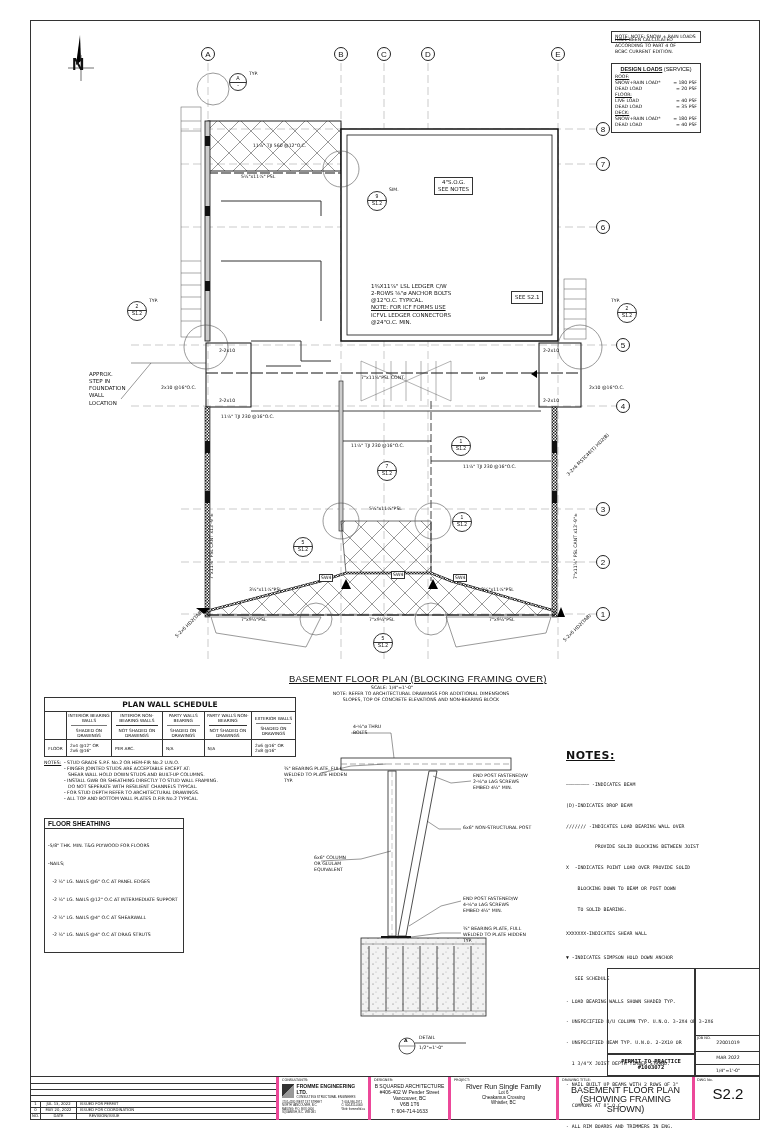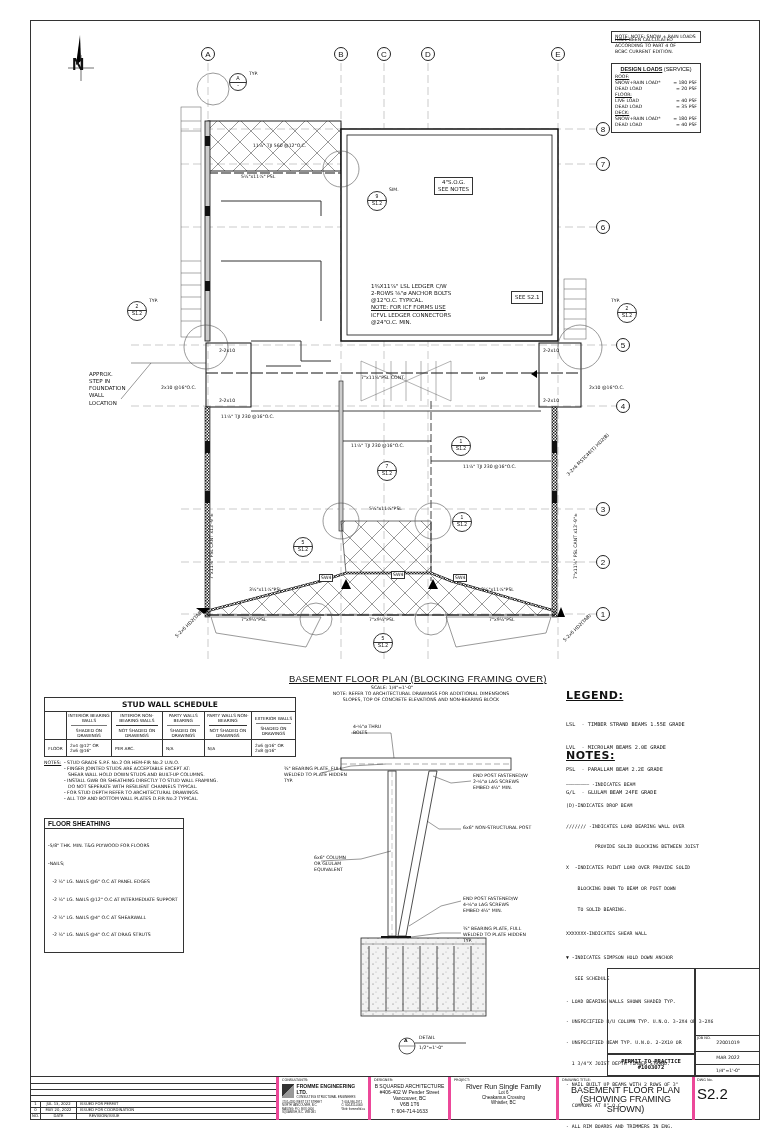--- a/index.html
+++ b/index.html
@@ -316,21 +316,21 @@
           <span>DEAD LOAD</span>
           <span>= 40 PSF</span>
         </div>
     </div>
   </div>
 
   <div class="abs" style="left:13px; top:676px; width:252px;">
     <table class="sched">
       <tbody>
           <tr>
-            <th colspan="6" style="font-size:7.5px; font-weight:bold; padding:2px;">STUD WALL SCHEDULE</th>
+            <th colspan="6" style="font-size:7.5px; font-weight:bold; padding:2px;">PLAN WALL SCHEDULE</th>
           </tr>
       <tr>
         <td style="width:22px;"></td>
         <td>
               <div>INTERIOR BEARING WALLS</div>
               <div style="border-top:1.5px solid #777; margin:2px 3px;"></div>
               <div>SHADED ON DRAWINGS</div>
             </td>
         <td>
               <div>INTERIOR NON-BEARING WALLS</div>
@@ -456,29 +456,20 @@
   </div>
   <div class="abs tiny" style="left:432px; top:905px;">
     <div>⅜" BEARING PLATE, FULL</div>
       <div>WELDED TO PLATE HIDDEN</div>
       <div>TYP.</div>
   </div>
   <div class="abs tiny" style="left:373px; top:1017px; font-weight:bold;">A</div>
   <div class="abs tiny" style="left:388px; top:1014px;">DETAIL</div>
   <div class="abs tiny" style="left:388px; top:1024px;">1/2"=1'-0"</div>
 
-  <div class="abs" style="left:535px; top:668px; width:190px;">
-    <div class="legend-title">LEGEND:</div>
-    <div class="note-line" style="margin-top:4px;">
-      <div>LSL  - TIMBER STRAND BEAMS 1.55E GRADE</div>
-      <div>LVL  - MICROLAM BEAMS 2.0E GRADE</div>
-      <div>PSL  - PARALLAM BEAM 2.2E GRADE</div>
-      <div>G/L  - GLULAM BEAM 24FE GRADE</div>
-    </div>
-  </div>
 
   <div class="abs" style="left:535px; top:728px; width:195px;">
     <div class="legend-title">NOTES:</div>
     <div class="note-line" style="margin-top:6px; font-size:4.8px;">
       <div>———————— -INDICATES BEAM</div>
       <div>(D)-INDICATES DROP BEAM</div>
       <div>/////// -INDICATES LOAD BEARING WALL OVER</div>
       <div>          PROVIDE SOLID BLOCKING BETWEEN JOIST</div>
       <div>X  -INDICATES POINT LOAD OVER PROVIDE SOLID</div>
       <div>    BLOCKING DOWN TO BEAM OR POST DOWN</div>
@@ -586,17 +577,17 @@
     <div class="tb-cell" style="left:528px; width:136px; padding:1px 3px;">
       <div class="tiny" style="font-size:3.5px;">DRAWING TITLE:</div>
       <div style="text-align:center; font-size:9px; line-height:1.1; margin-top:3px;">
         <div>BASEMENT FLOOR PLAN</div>
         <div>(SHOWING FRAMING SHOWN)</div>
       </div>
     </div>
 
     <div class="tb-cell" style="left:664px; width:66px; border-right:none; padding:1px 2px;">
       <div class="tiny" style="font-size:3.5px;">DWG No.</div>
-      <div style="font-size:15px; margin-top:2px;">S2.2</div>
+      <div style="text-align:center; font-size:15px; margin-top:2px;">S2.2</div>
     </div>
   </div>
 
 </div>
 
 </body></html>

